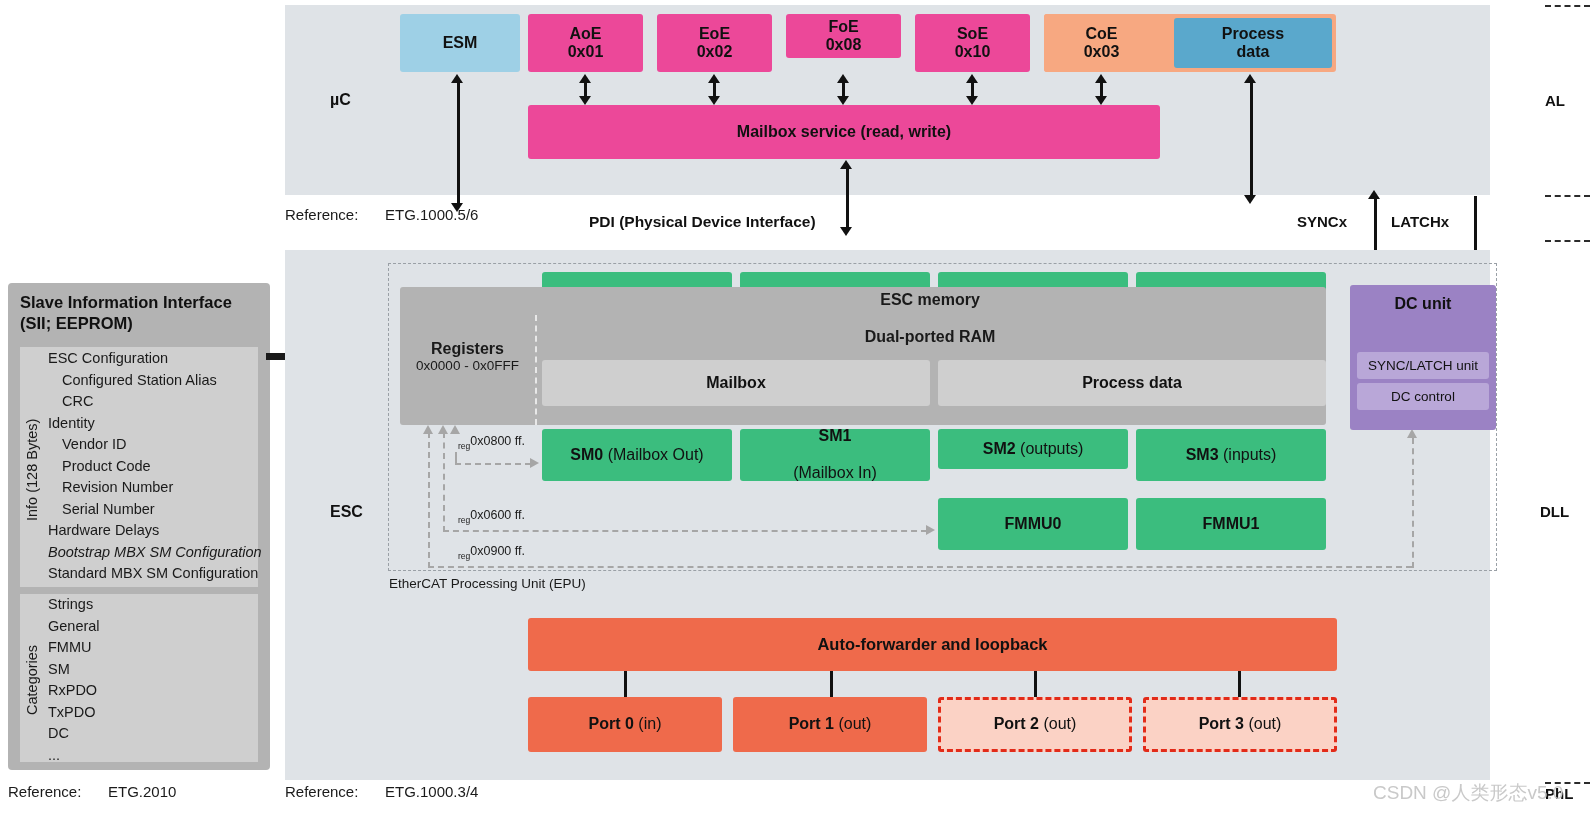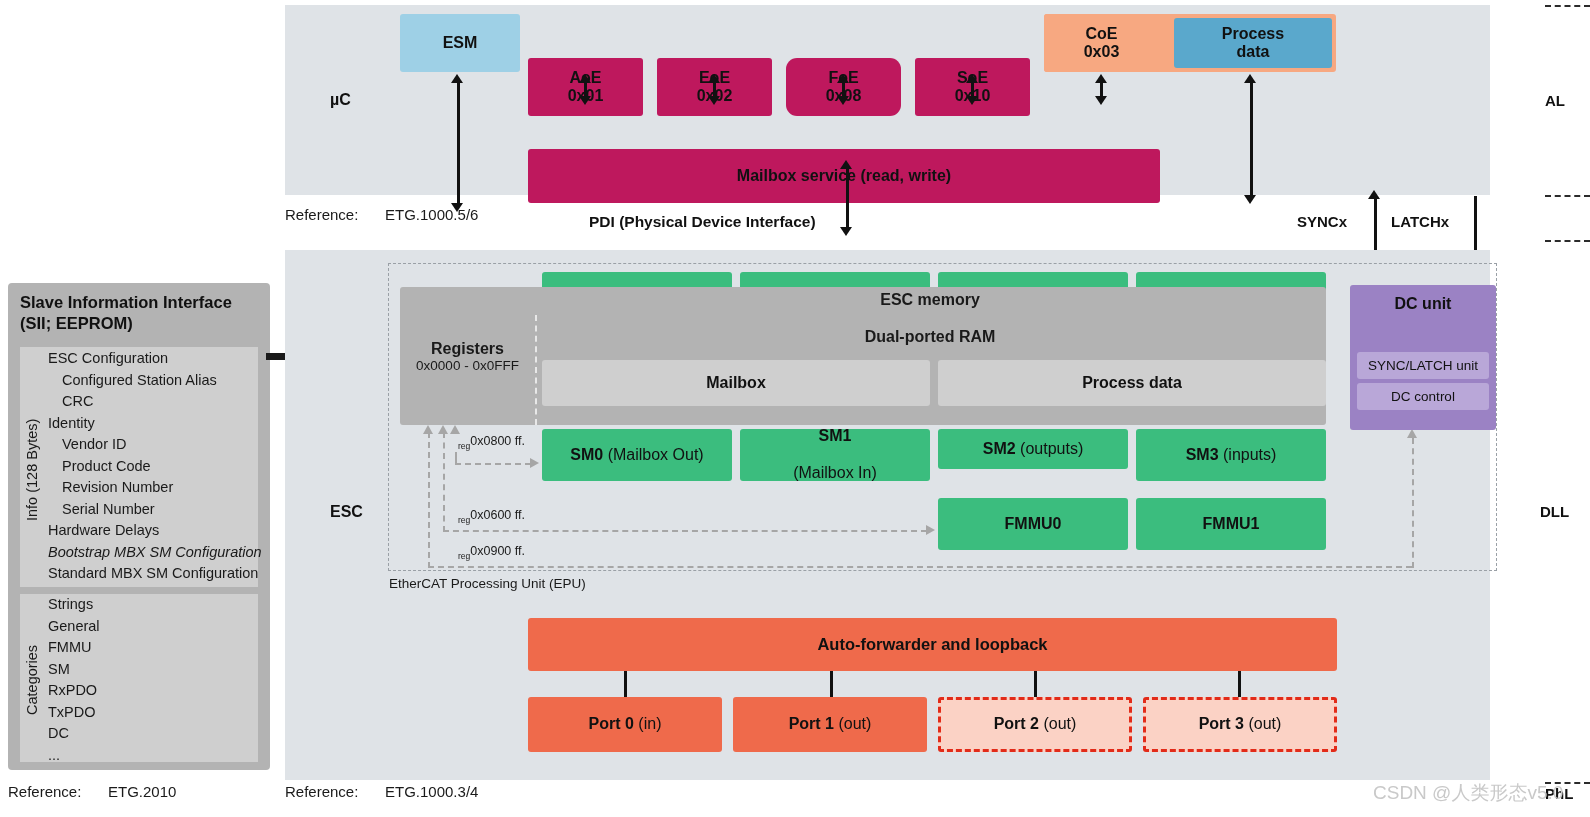--- a/index.html
+++ b/index.html
@@ -7,21 +7,21 @@
        font-family:"Liberation Sans","DejaVu Sans",sans-serif;color:#1a1a1a;}
   .abs{position:absolute;box-sizing:border-box;}
   .ctr{display:flex;align-items:center;justify-content:center;text-align:center;}
 
   
   .panel{background:#dfe3e7;}
 
   
   .blk{border-radius:3px;display:flex;align-items:center;justify-content:center;
        text-align:center;font-weight:bold;line-height:1.15;}
-  .grey{background:#be185d;color:#111;margin-top:44px;}
+  .grey{background:#ec4899;color:#111;}
   .grey-l{background:#cfcfcf;color:#111;}
   .blue{background:#9ed0e6;color:#111;}
   .blue-d{background:#5aa8cc;color:#111;}
   .orange{background:#f7a881;color:#111;}
   .green{background:#3bbd7e;color:#111;}
   .purple{background:#9b82c4;color:#111;}
   .purple-l{background:#b9a7d8;color:#111;font-weight:normal;}
   .red{background:#ef6a4b;color:#111;}
   .red-pale{background:#fbd2c5;color:#111;border:3px dashed #e22b19;}
 
@@ -67,21 +67,21 @@
 <div class="abs blk blue" style="left:400px;top:14px;width:120px;height:58px;font-size:16px;">ESM</div>
 
 <div class="abs blk grey" style="left:528px;top:14px;width:115px;height:58px;font-size:16px;flex-direction:column;">
   <span>AoE</span>
   <span>0x01</span>
 </div>
 <div class="abs blk grey" style="left:657px;top:14px;width:115px;height:58px;font-size:16px;flex-direction:column;">
   <span>EoE</span>
   <span>0x02</span>
 </div>
-<div class="abs blk grey" style="left:786px;top:14px;width:115px;height:58px;font-size:16px;flex-direction:column;border-radius:11px;">
+<div class="abs blk grey" style="left:786px;top:14px;width:115px;height:44px;font-size:16px;flex-direction:column;">
   <span>FoE</span>
   <span>0x08</span>
 </div>
 <div class="abs blk grey" style="left:915px;top:14px;width:115px;height:58px;font-size:16px;flex-direction:column;">
   <span>SoE</span>
   <span>0x10</span>
 </div>
 
 <div class="abs" style="left:1044px;top:14px;width:292px;height:58px;background:#f7a881;border-radius:3px;"></div>
 <div class="abs blk orange" style="left:1044px;top:14px;width:115px;height:58px;font-size:16px;flex-direction:column;">

